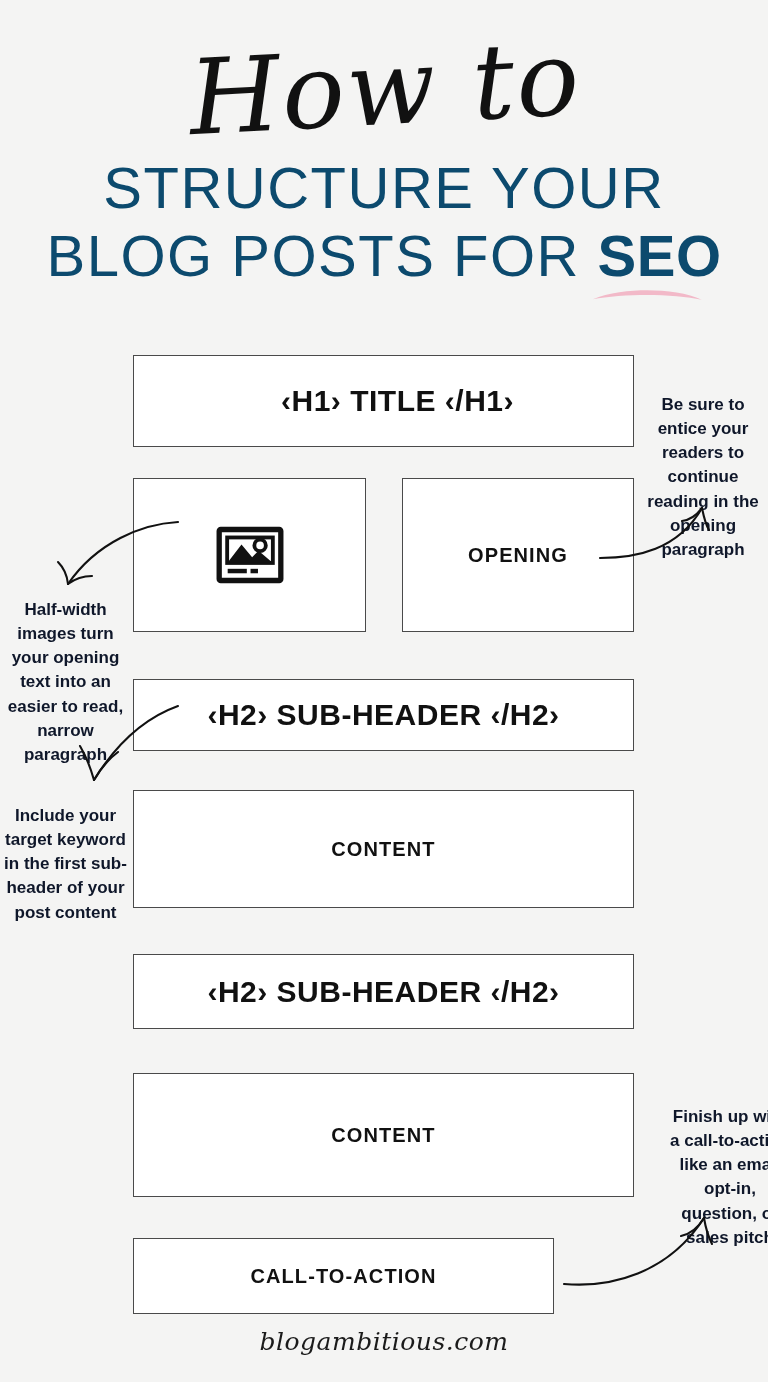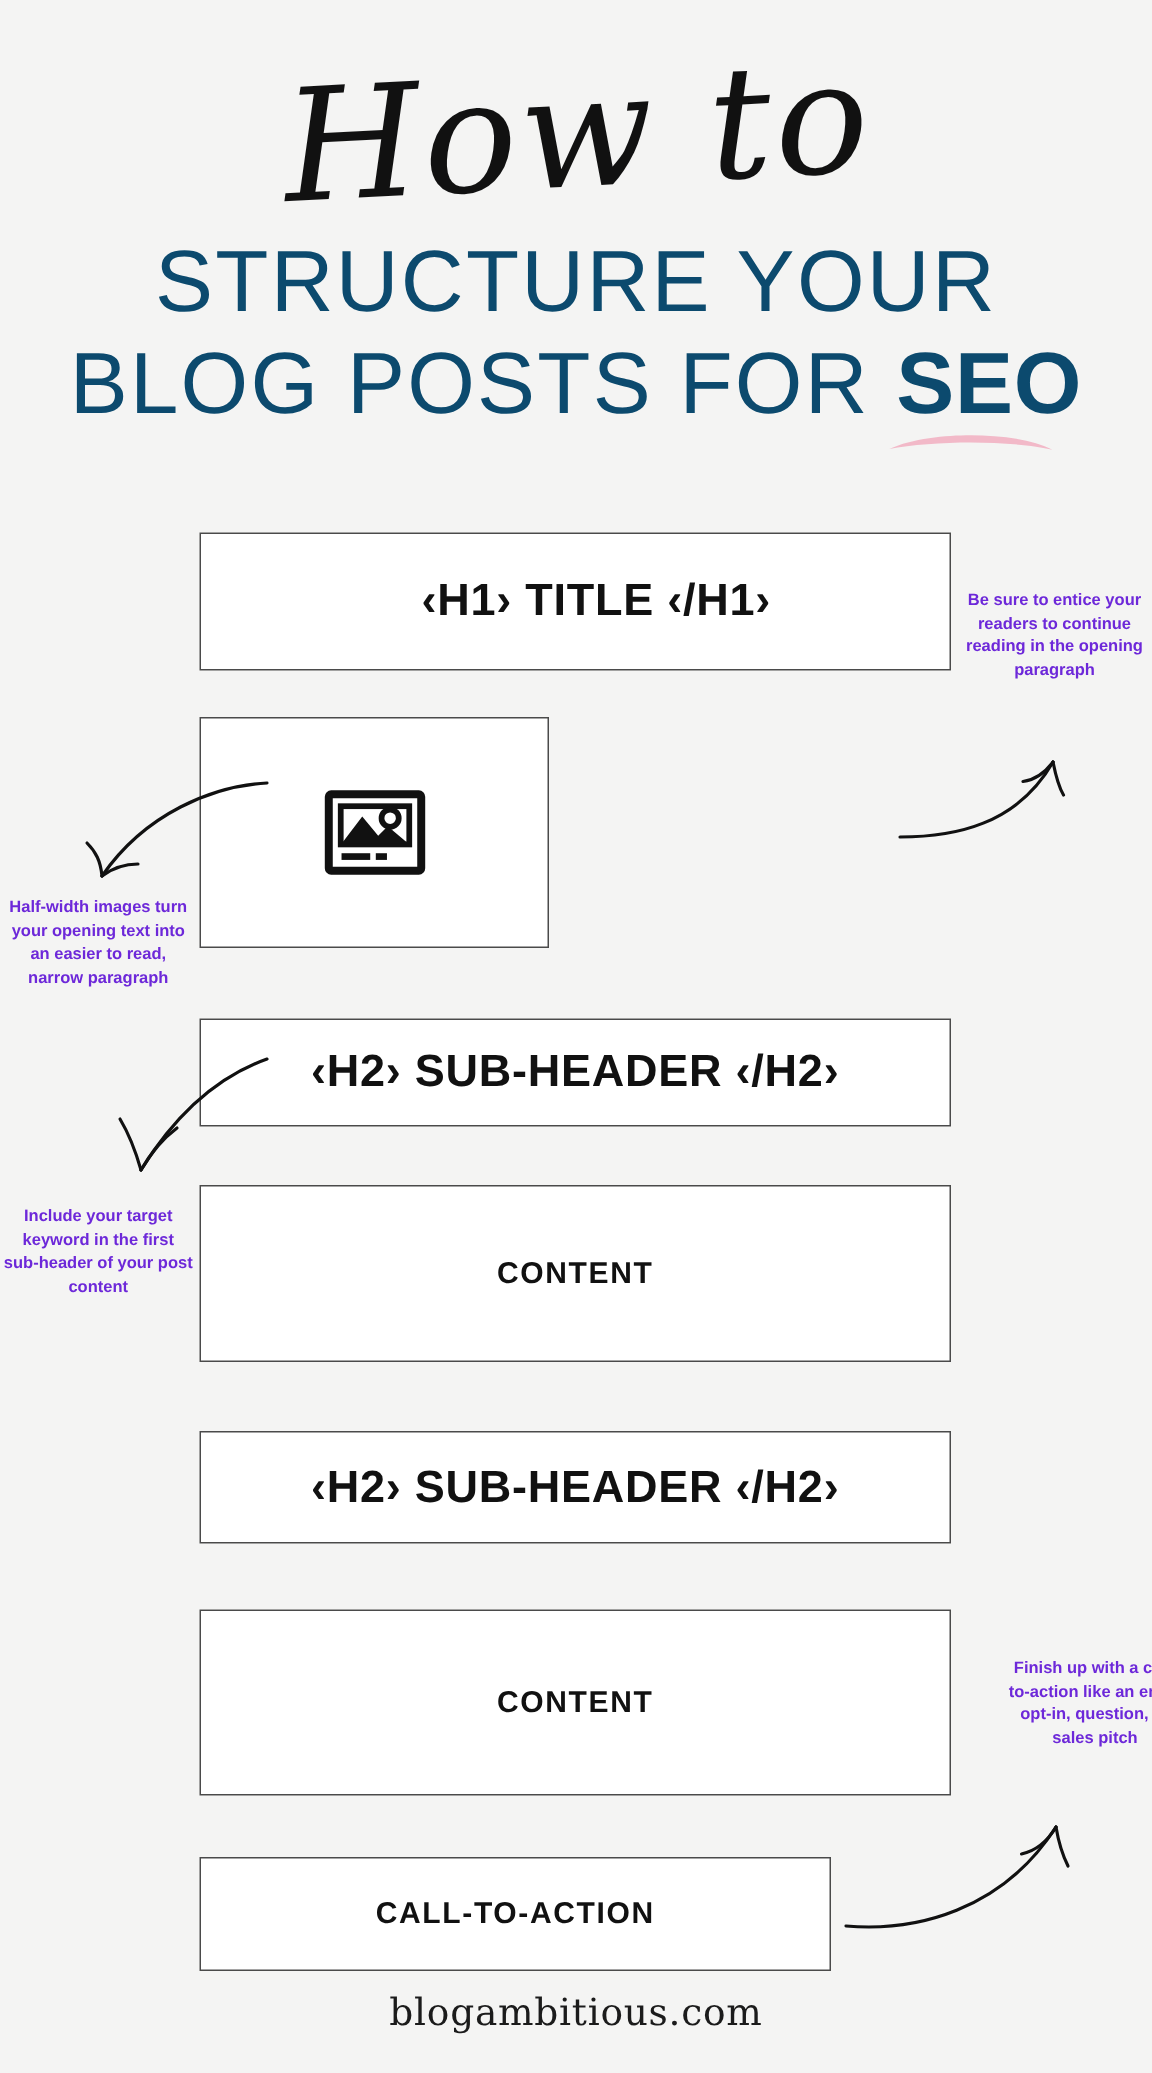--- a/index.html
+++ b/index.html
@@ -120,23 +120,23 @@
     display: block;
     width: 68px;
     height: 58px;
   }
 
   
   .annotation {
     position: absolute;
     font-family: "Liberation Sans", sans-serif;
     font-weight: bold;
-    font-size: 11px;
+    font-size: 17px;
     line-height: 1.42;
-    color: #6d28d9;
+    color: #0f172a;
     text-align: center;
   }
 
   #anno-opening  { left: 643px; top: 393px;  width: 120px; }
   #anno-image    { left: 2px;   top: 598px;  width: 127px; }
   #anno-keyword  { left: 2px;   top: 804px;  width: 127px; }
   #anno-cta      { left: 669px; top: 1105px; width: 122px; }
 
   .arrow {
     position: absolute;
@@ -152,20 +152,21 @@
   .footer {
     position: absolute;
     left: 0;
     top: 1327px;
     width: 768px;
     text-align: center;
   }
 
   .footer-text {
     font-family: "DejaVu Serif", serif;
+    font-style: italic;
     font-size: 25px;
     letter-spacing: 0.5px;
     color: #1b1b1b;
   }
 </style>
 </head>
 <body>
 
 <div class="page">
 
@@ -187,20 +188,23 @@
     <svg class="image-icon" viewBox="0 0 64 54">
       <rect x="3" y="3" width="58" height="48" rx="1.5" fill="none" stroke="#111" stroke-width="5"></rect>
       <rect x="10.5" y="10.5" width="43" height="24" fill="none" stroke="#111" stroke-width="3.6"></rect>
       <path d="M11 34 L24 17 L34 29 L40 23 L53 34 Z" fill="#111"></path>
       <circle cx="41.5" cy="18" r="5.4" fill="none" stroke="#111" stroke-width="3.6"></circle>
       <rect x="11" y="40" width="18" height="4.2" fill="#111"></rect>
       <rect x="32.5" y="40" width="7" height="4.2" fill="#111"></rect>
     </svg>
   </div>
 
+  <div class="box" id="box-opening">
+    <span class="box-label plain-label">OPENING</span>
+  </div>
 
   <div class="box" id="box-h2-a">
     <span class="box-label tag-label">‹H2› SUB-HEADER ‹/H2›</span>
   </div>
 
   <div class="box" id="box-content-a">
     <span class="box-label plain-label">CONTENT</span>
   </div>
 
   <div class="box" id="box-h2-b">

